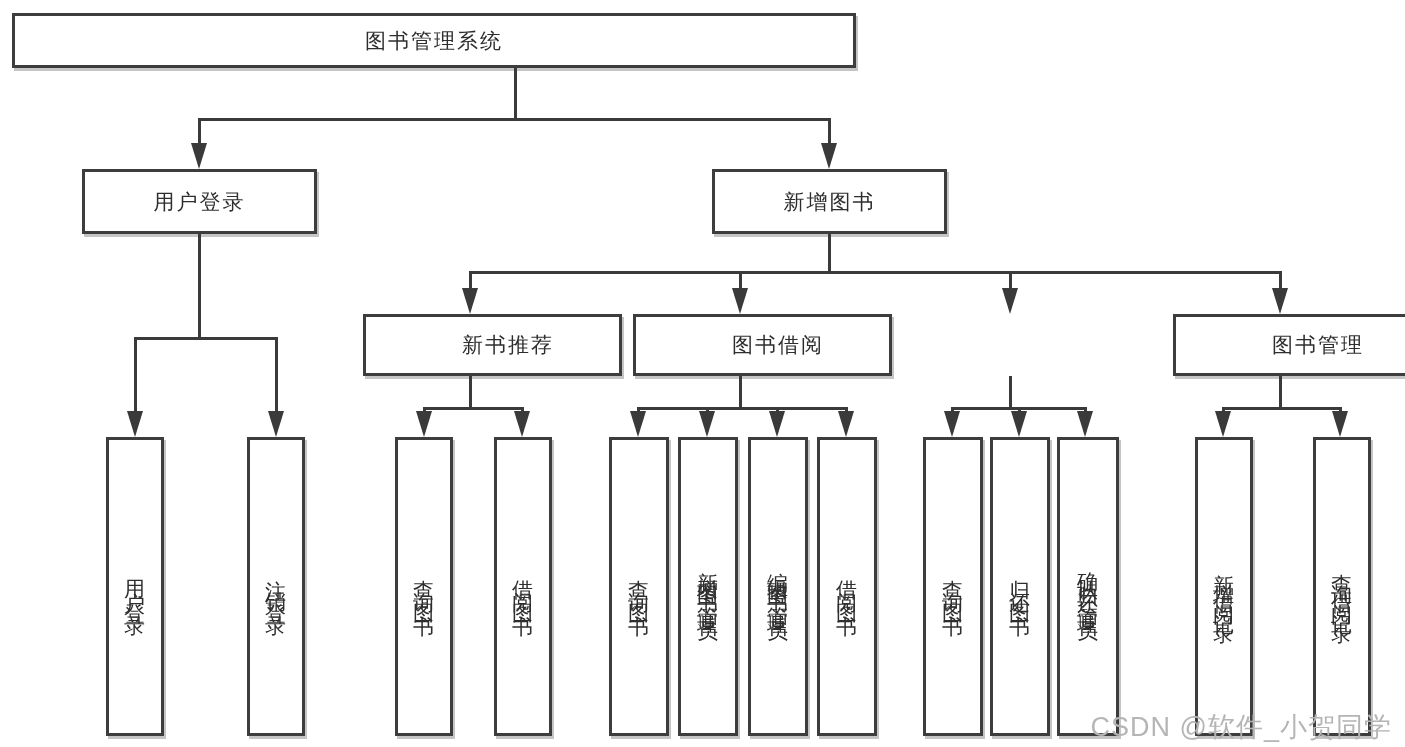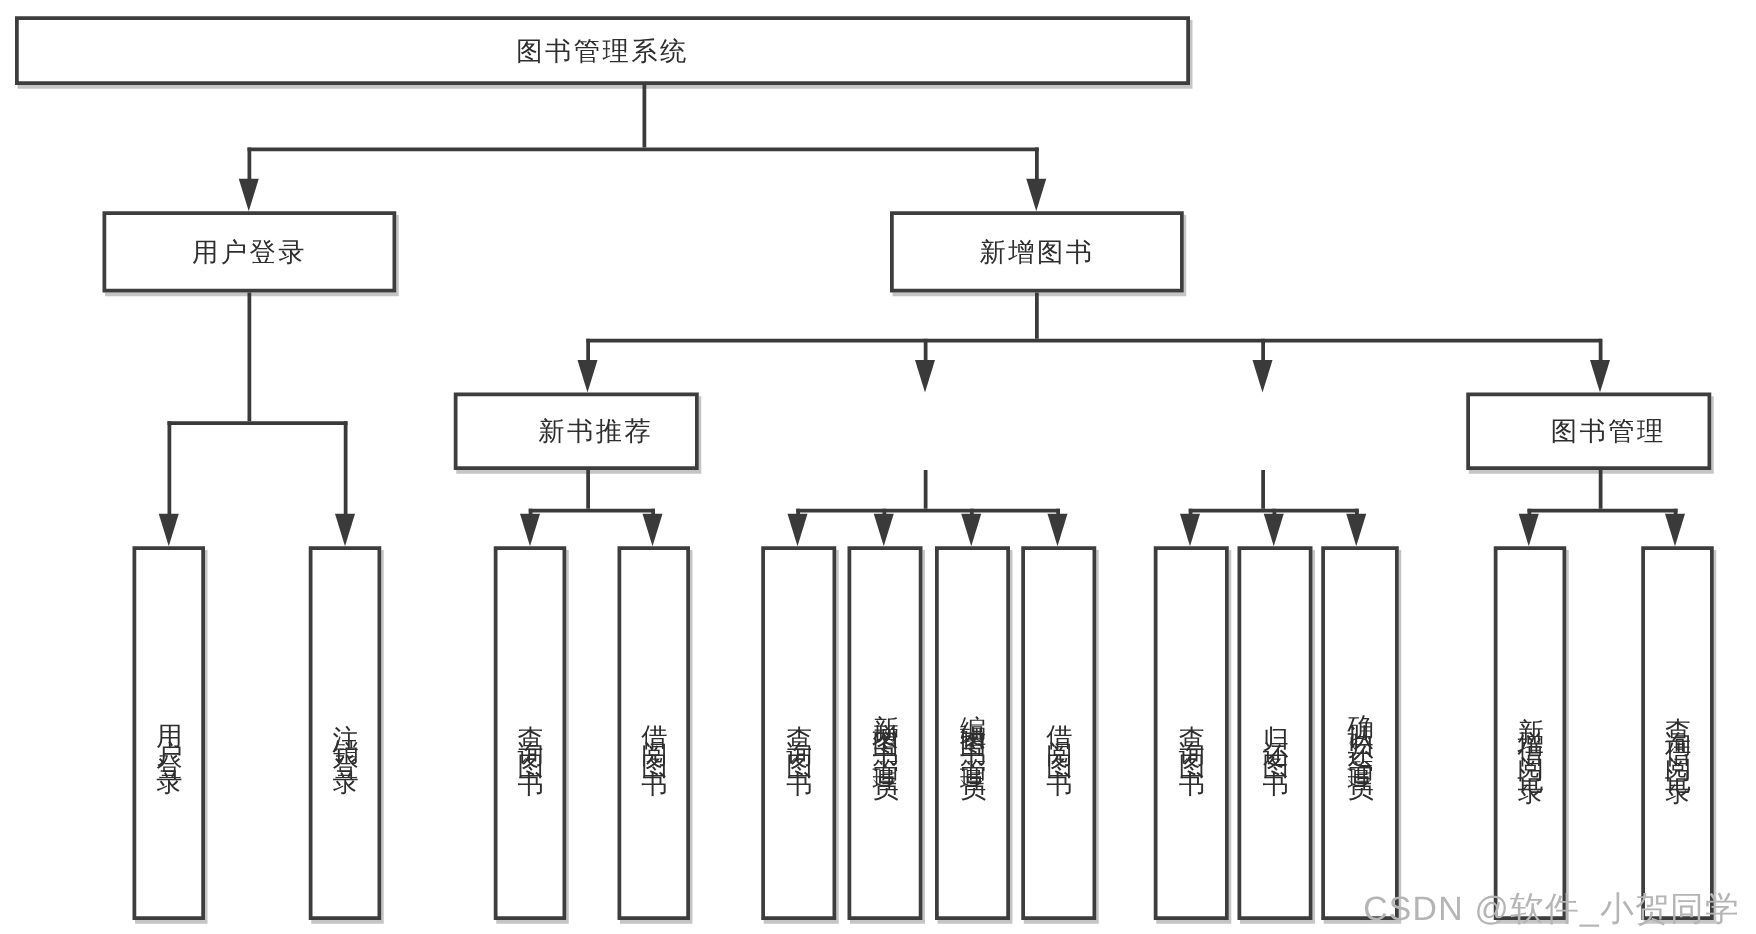--- a/index.html
+++ b/index.html
@@ -12,24 +12,24 @@
   .canvas{position:relative;width:1405px;height:747px;background:var(--background);overflow:hidden;}
 
   
   .node{
     position:absolute;border:3px solid var(--box-border);background:#fff;
     display:flex;align-items:center;justify-content:center;
     box-shadow:2px 3px 0 rgba(90,90,90,.35);
   }
   .node span{font-size:21px;letter-spacing:2px;color:var(--text);white-space:nowrap;}
 
-  .root{left:12px;top:13px;width:940px;height:55px;}
+  .root{left:12px;top:13px;width:844px;height:55px;}
   .lvl2-a{left:82px;top:169px;width:235px;height:65px;}
   .lvl2-b{left:712px;top:169px;width:235px;height:65px;}
-  .lvl3{top:314px;width:196px;height:62px;padding-left:31px;}
+  .lvl3{top:314px;width:259px;height:62px;padding-left:31px;}
 
   
   .leaf{position:absolute;top:437px;height:299px;border:3px solid var(--box-border);
     background:#fff;display:flex;align-items:center;justify-content:center;
     box-shadow:2px 3px 0 rgba(90,90,90,.35);}
   .leaf span{
     writing-mode:vertical-rl;text-orientation:mixed;
     font-size:21px;letter-spacing:12px;color:var(--text);line-height:1;
   }
   .leaf.mid span{letter-spacing:10px;}
@@ -58,20 +58,23 @@
 
   <div class="node lvl2-a">
     <span>用户登录</span>
   </div>
   <div class="node lvl2-b">
     <span>新增图书</span>
   </div>
 
   <div class="node lvl3" style="left:363px">
     <span>新书推荐</span>
+  </div>
+  <div class="node lvl3" style="left:633px">
+    <span>图书借阅</span>
   </div>
   <div class="node lvl3" style="left:1173px">
     <span>图书管理</span>
   </div>
 
   <div class="leaf" style="left:106px;width:58px">
     <span>用户登录</span>
   </div>
   <div class="leaf" style="left:247px;width:58px">
     <span>注销登录</span>

